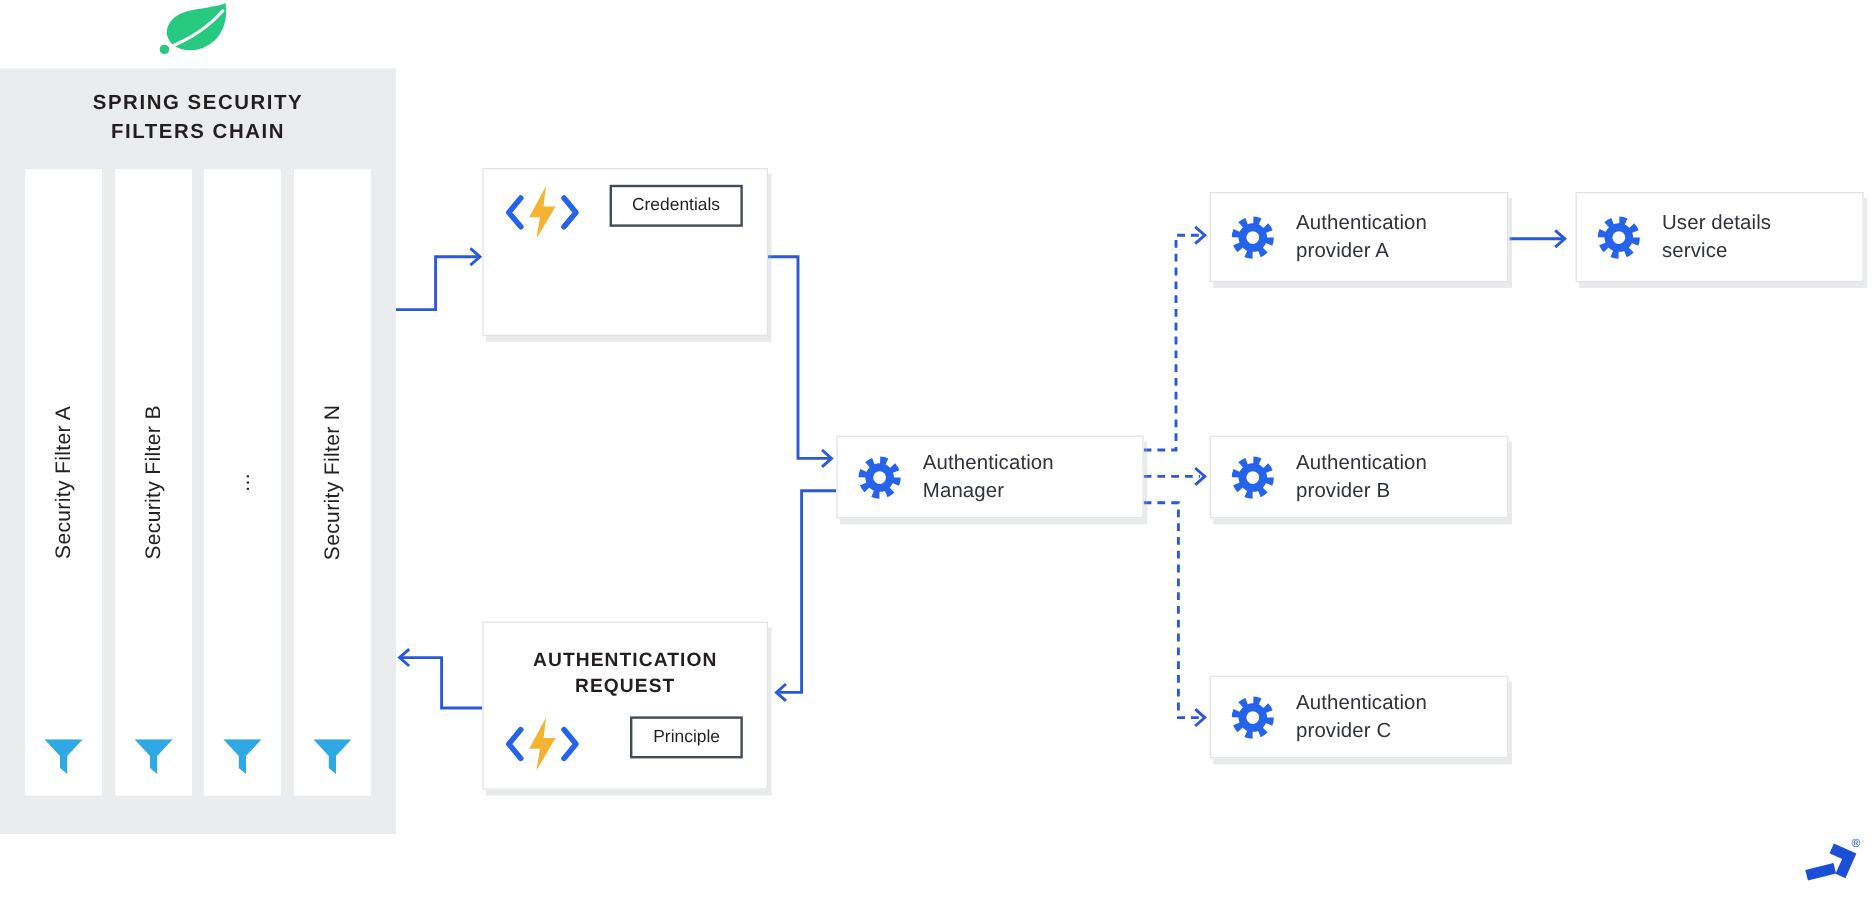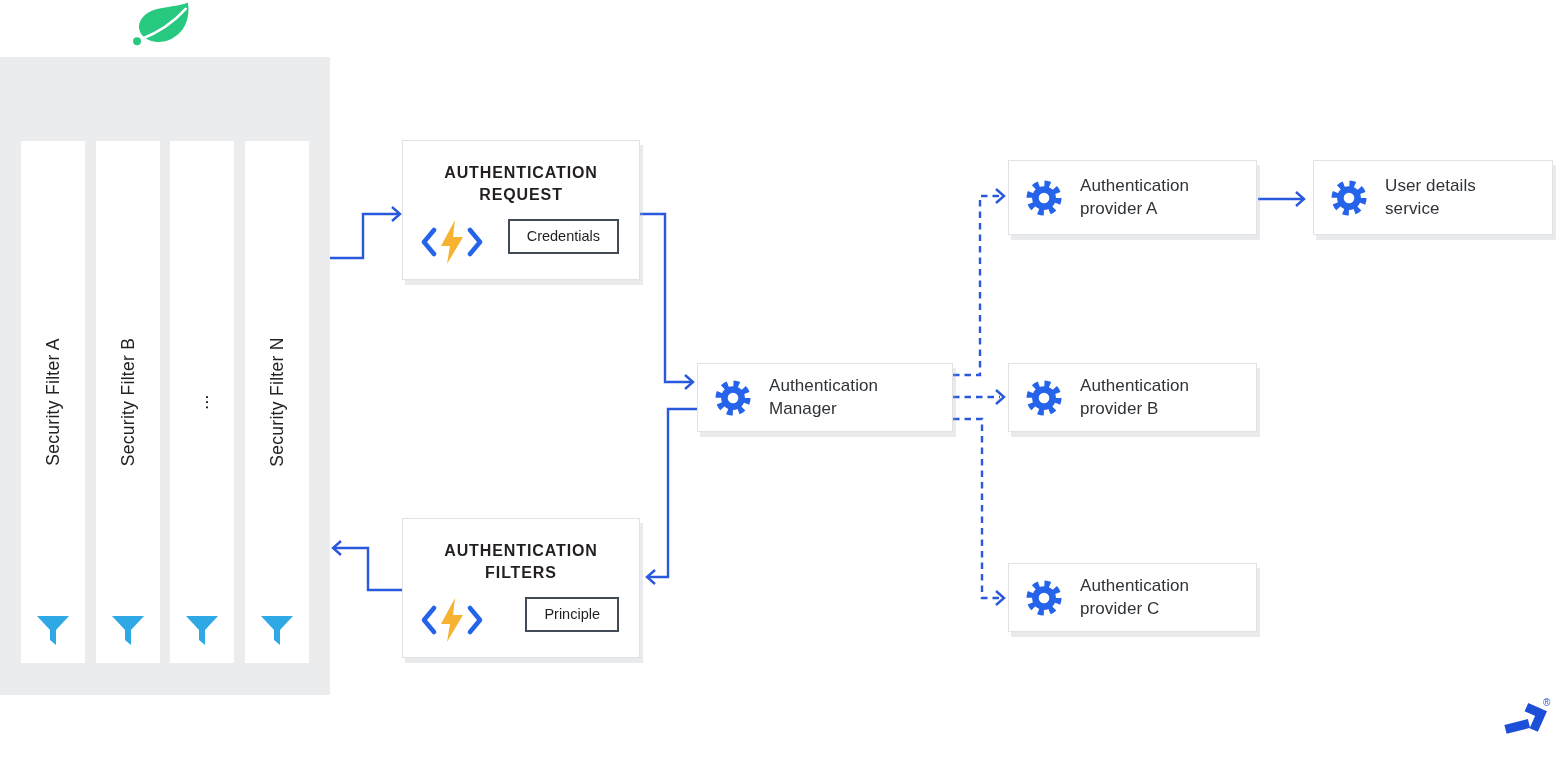--- a/index.html
+++ b/index.html
@@ -101,20 +101,22 @@
     <polyline class="head" points="996,591 1004,598 996,605"></polyline>
   </svg>
 
   <svg class="spring-logo" viewBox="0 0 72 52">
     <path class="leaf-body" d="M66 1 C69 18 63 37 44 44.5 C28 50.5 12.5 44 9.8 33 C7 21.5 17.5 10.8 33 8 C47 5.4 59.5 4.2 66 1 Z"></path>
     <path class="leaf-swoosh" d="M11 44 C28 37.5 47 27 63.5 8.5"></path>
     <circle class="leaf-dot" cx="7" cy="46" r="4.6"></circle>
   </svg>
 
   <section class="filters-panel">
+    <div class="filters-title">SPRING SECURITY
+FILTERS CHAIN</div>
     <div class="filter-cols">
       <div class="filter-col">
         <span class="filter-label">Security Filter A</span>
         <svg class="funnel" viewBox="0 0 32 30">
             <polygon class="funnel-shape" points="0,0 32,0 19,14 19,29 13,24 13,14"></polygon>
           </svg>
       </div>
       <div class="filter-col">
         <span class="filter-label">Security Filter B</span>
         <svg class="funnel" viewBox="0 0 32 30">
@@ -130,33 +132,32 @@
       <div class="filter-col">
         <span class="filter-label">Security Filter N</span>
         <svg class="funnel" viewBox="0 0 32 30">
             <polygon class="funnel-shape" points="0,0 32,0 19,14 19,29 13,24 13,14"></polygon>
           </svg>
       </div>
     </div>
   </section>
 
   <div class="box io-box" id="box-request">
-    <div class="io-title">AUTHENTICATION REQUEST</div>
     <div class="io-row">
       <svg class="code-bolt" viewBox="0 0 66 46">
         <polyline class="chev" points="15,11 5,23 15,35"></polyline>
         <polyline class="chev" points="51,11 61,23 51,35"></polyline>
         <polygon class="bolt" points="36,1 22,27 31,27 28,45 44,18 34,18"></polygon>
       </svg>
       <span class="tag">Credentials</span>
     </div>
   </div>
 
   <div class="box io-box" id="box-response">
-    <div class="io-title">AUTHENTICATION FILTERS</div>
+    <div class="io-title">AUTHENTICATION REQUEST</div>
     <div class="io-row">
       <svg class="code-bolt" viewBox="0 0 66 46">
         <polyline class="chev" points="15,11 5,23 15,35"></polyline>
         <polyline class="chev" points="51,11 61,23 51,35"></polyline>
         <polygon class="bolt" points="36,1 22,27 31,27 28,45 44,18 34,18"></polygon>
       </svg>
       <span class="tag">Principle</span>
     </div>
   </div>
 

